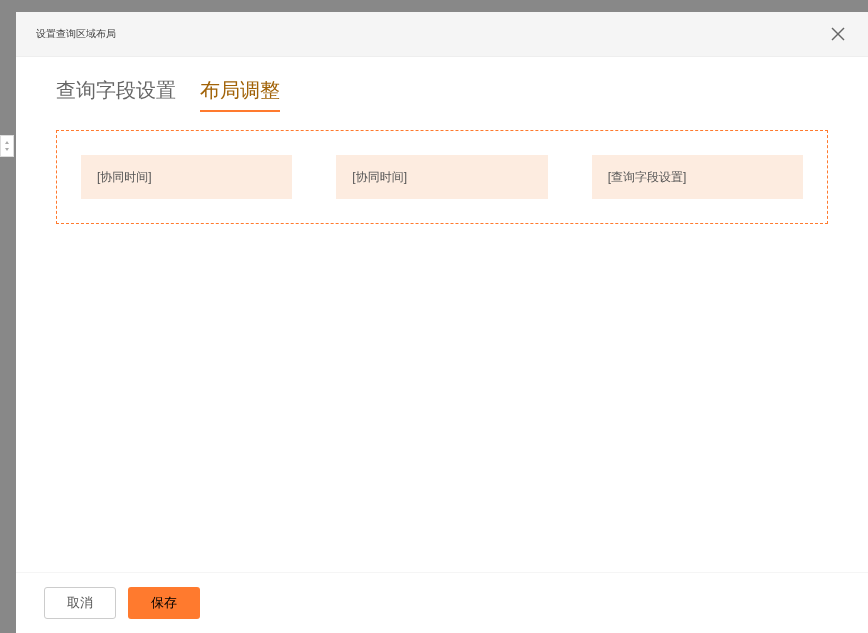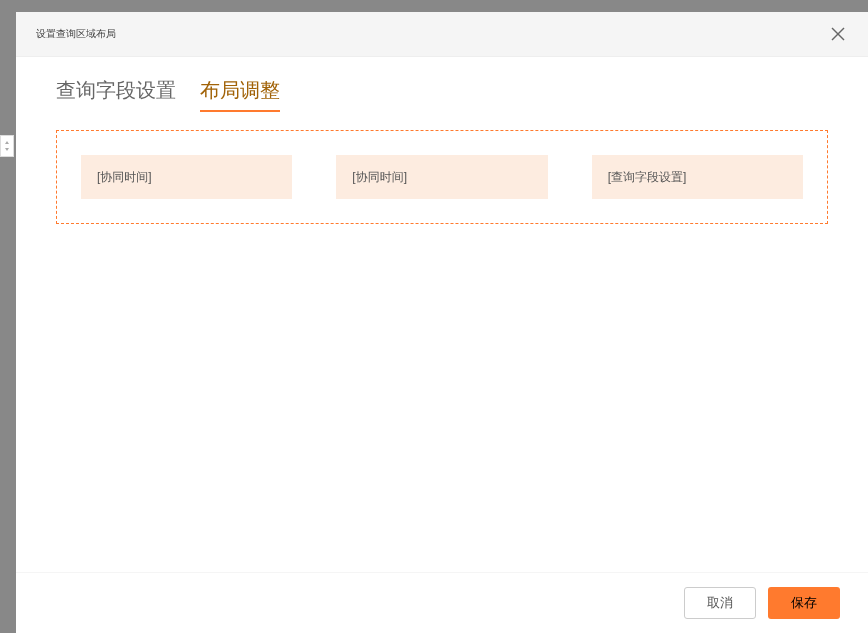--- a/index.html
+++ b/index.html
@@ -95,21 +95,20 @@
       display: flex;
       align-items: center;
       padding: 0 16px;
       font-size: 12px;
       color: #555;
       cursor: move;
     }
     .modal-footer {
       padding: 14px 28px;
       display: flex;
-      justify-content: flex-end;
       gap: 12px;
       border-top: 1px solid #f5f5f5;
     }
     .btn {
       min-width: 72px;
       height: 32px;
       border-radius: 3px;
       font-size: 13px;
       cursor: pointer;
       display: inline-flex;

